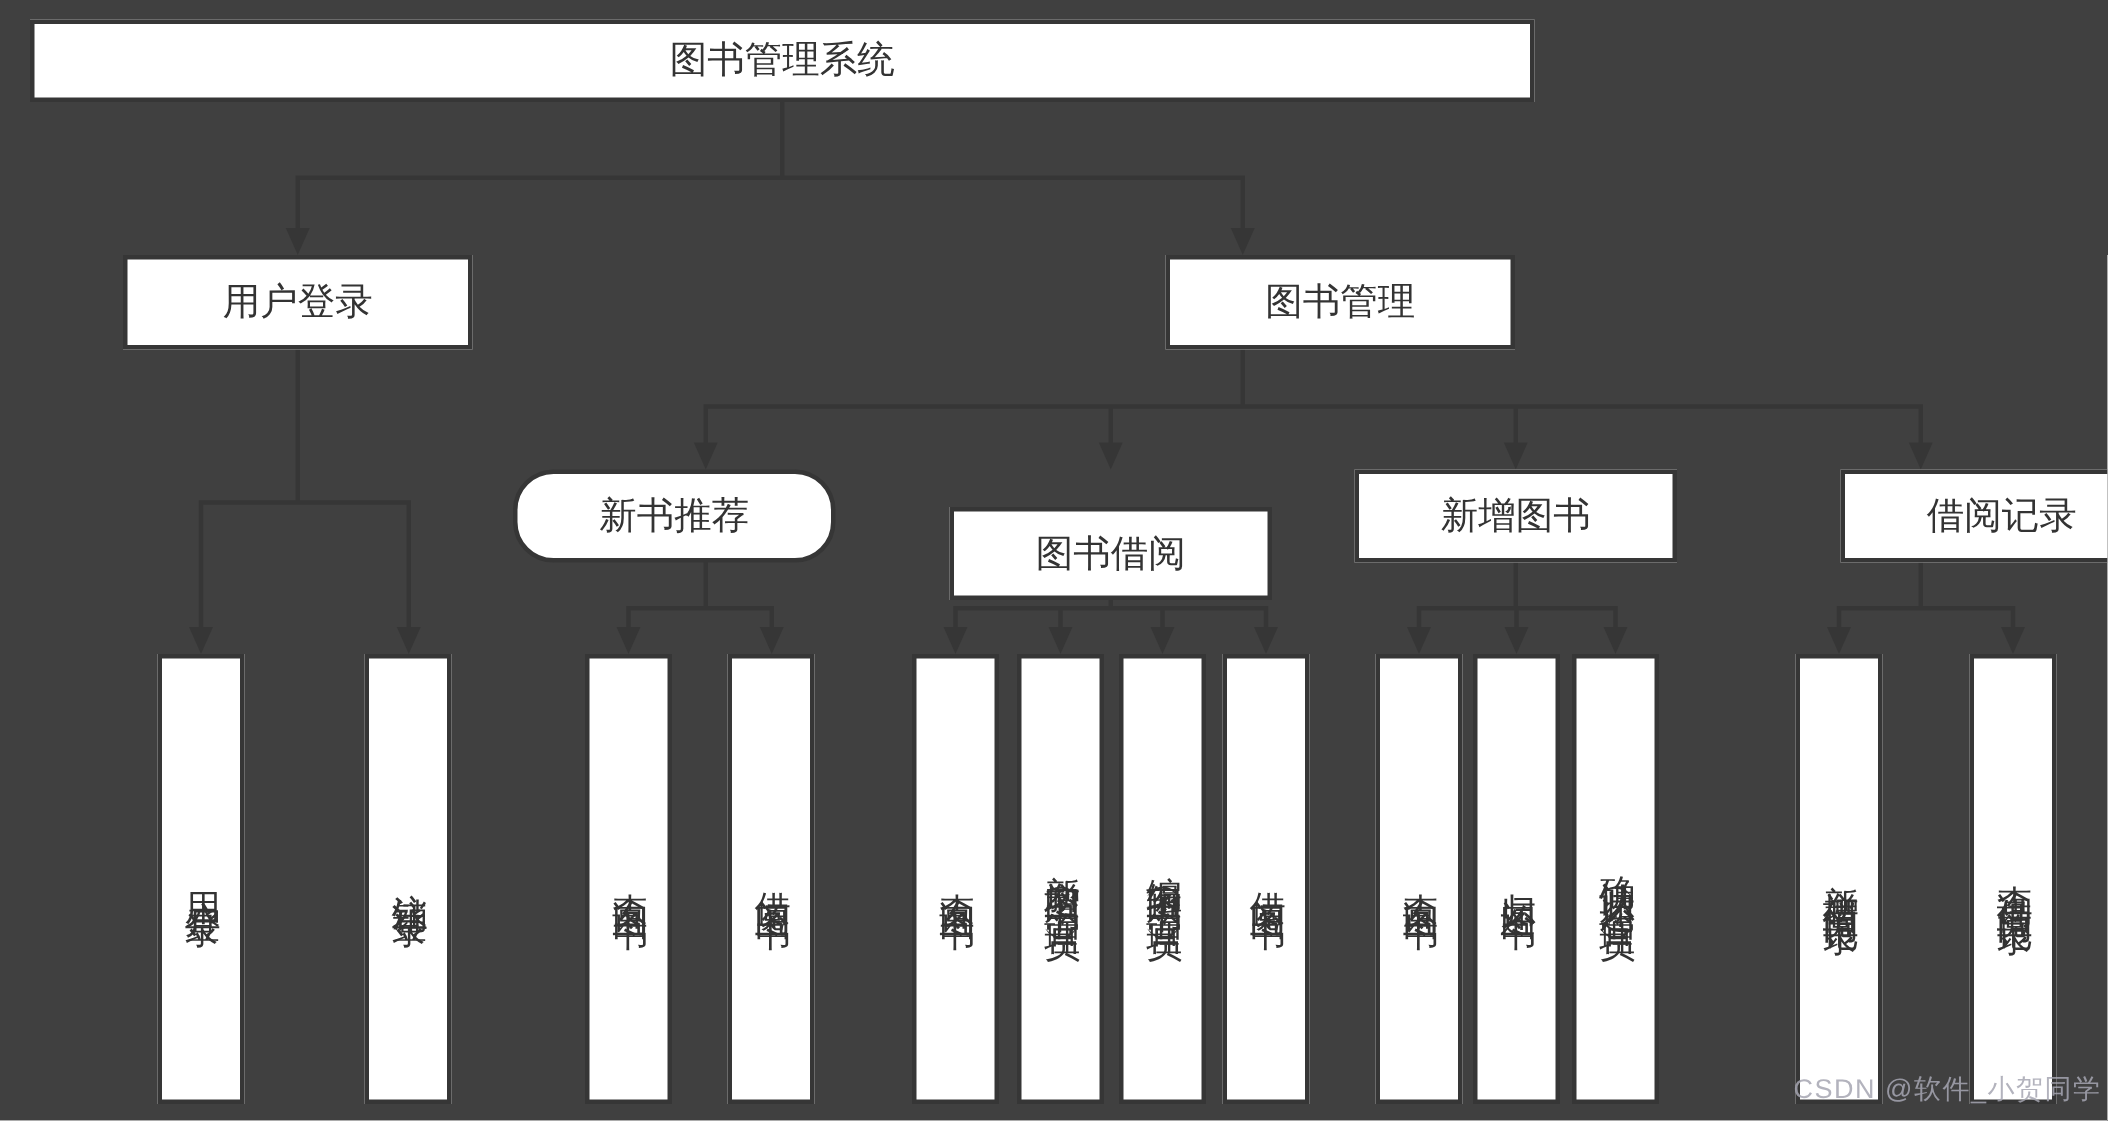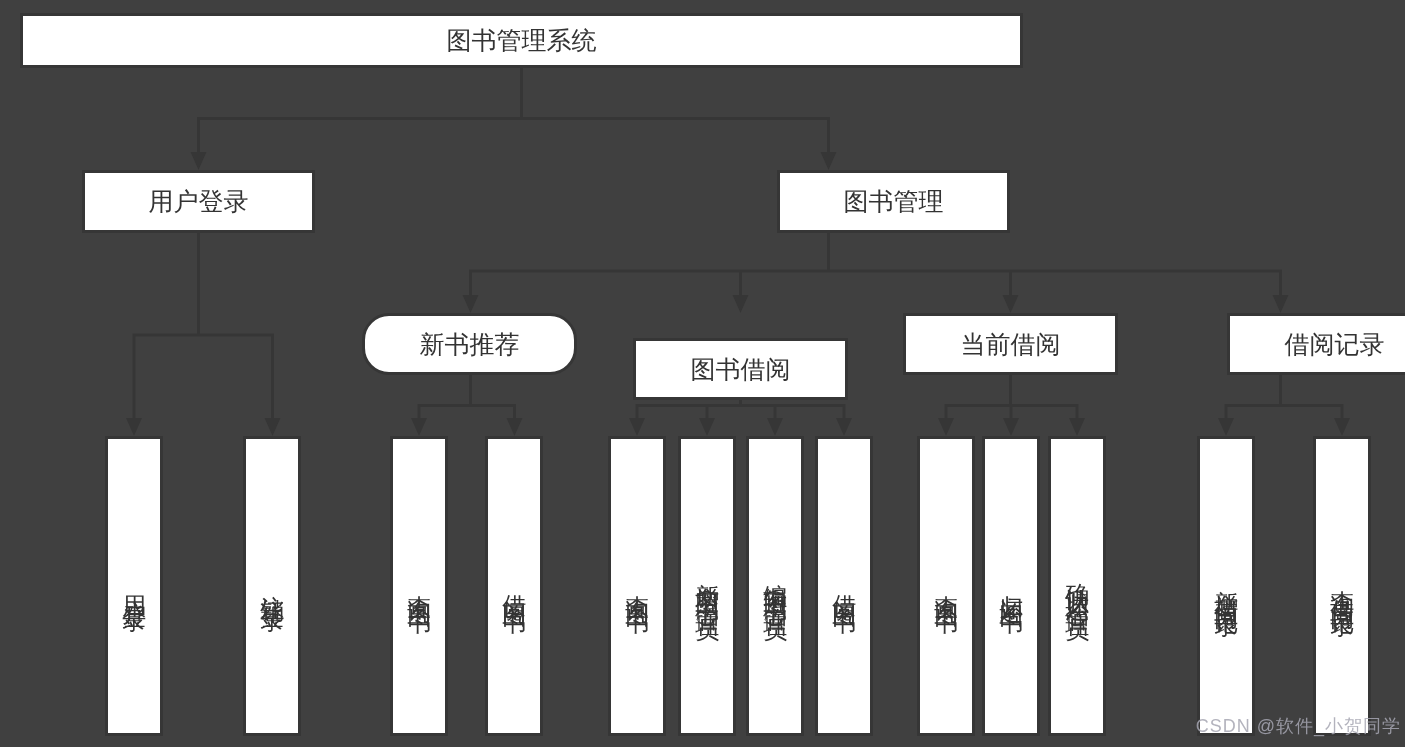--- a/index.html
+++ b/index.html
@@ -78,23 +78,23 @@
     <path class="cl" d="M1280.5 375 V405.5 M1226 405.5 H1342 M1226 405.5 V418 M1342 405.5 V418"></path>
     <polygon class="ah" points="1218,418 1234,418 1226,436"></polygon>
     <polygon class="ah" points="1334,418 1350,418 1342,436"></polygon>
   </svg>
 
   <div class="box" style="left:20px;top:13px;width:1003px;height:55px;">图书管理系统</div>
 
   <div class="box l2" style="left:82px;">用户登录</div>
   <div class="box l2" style="left:753px;margin-left:24px;">图书管理</div>
 
-  <div class="box l3" style="left:362px;border-radius:27px;">新书推荐</div>
+  <div class="box l3" style="left:342px;border-radius:27px;">新书推荐</div>
   <div class="box l3" style="left:633px;margin-top:25px;">图书借阅</div>
-  <div class="box l3" style="left:903px;">当前借阅</div>
+  <div class="box l3" style="left:903px;">新增图书</div>
   <div class="box l3" style="left:1227px;">借阅记录</div>
 
   <div class="box v leaf" style="left:105px;">用户登录</div>
   <div class="box v leaf" style="left:243px;">注销登录</div>
 
   <div class="box v leaf" style="left:390px;">查询图书</div>
   <div class="box v leaf" style="left:485px;">借阅图书</div>
 
   <div class="box v leaf" style="left:608px;">查询图书</div>
   <div class="box v leaf" style="left:678px;">新增图书（管理员）</div>

